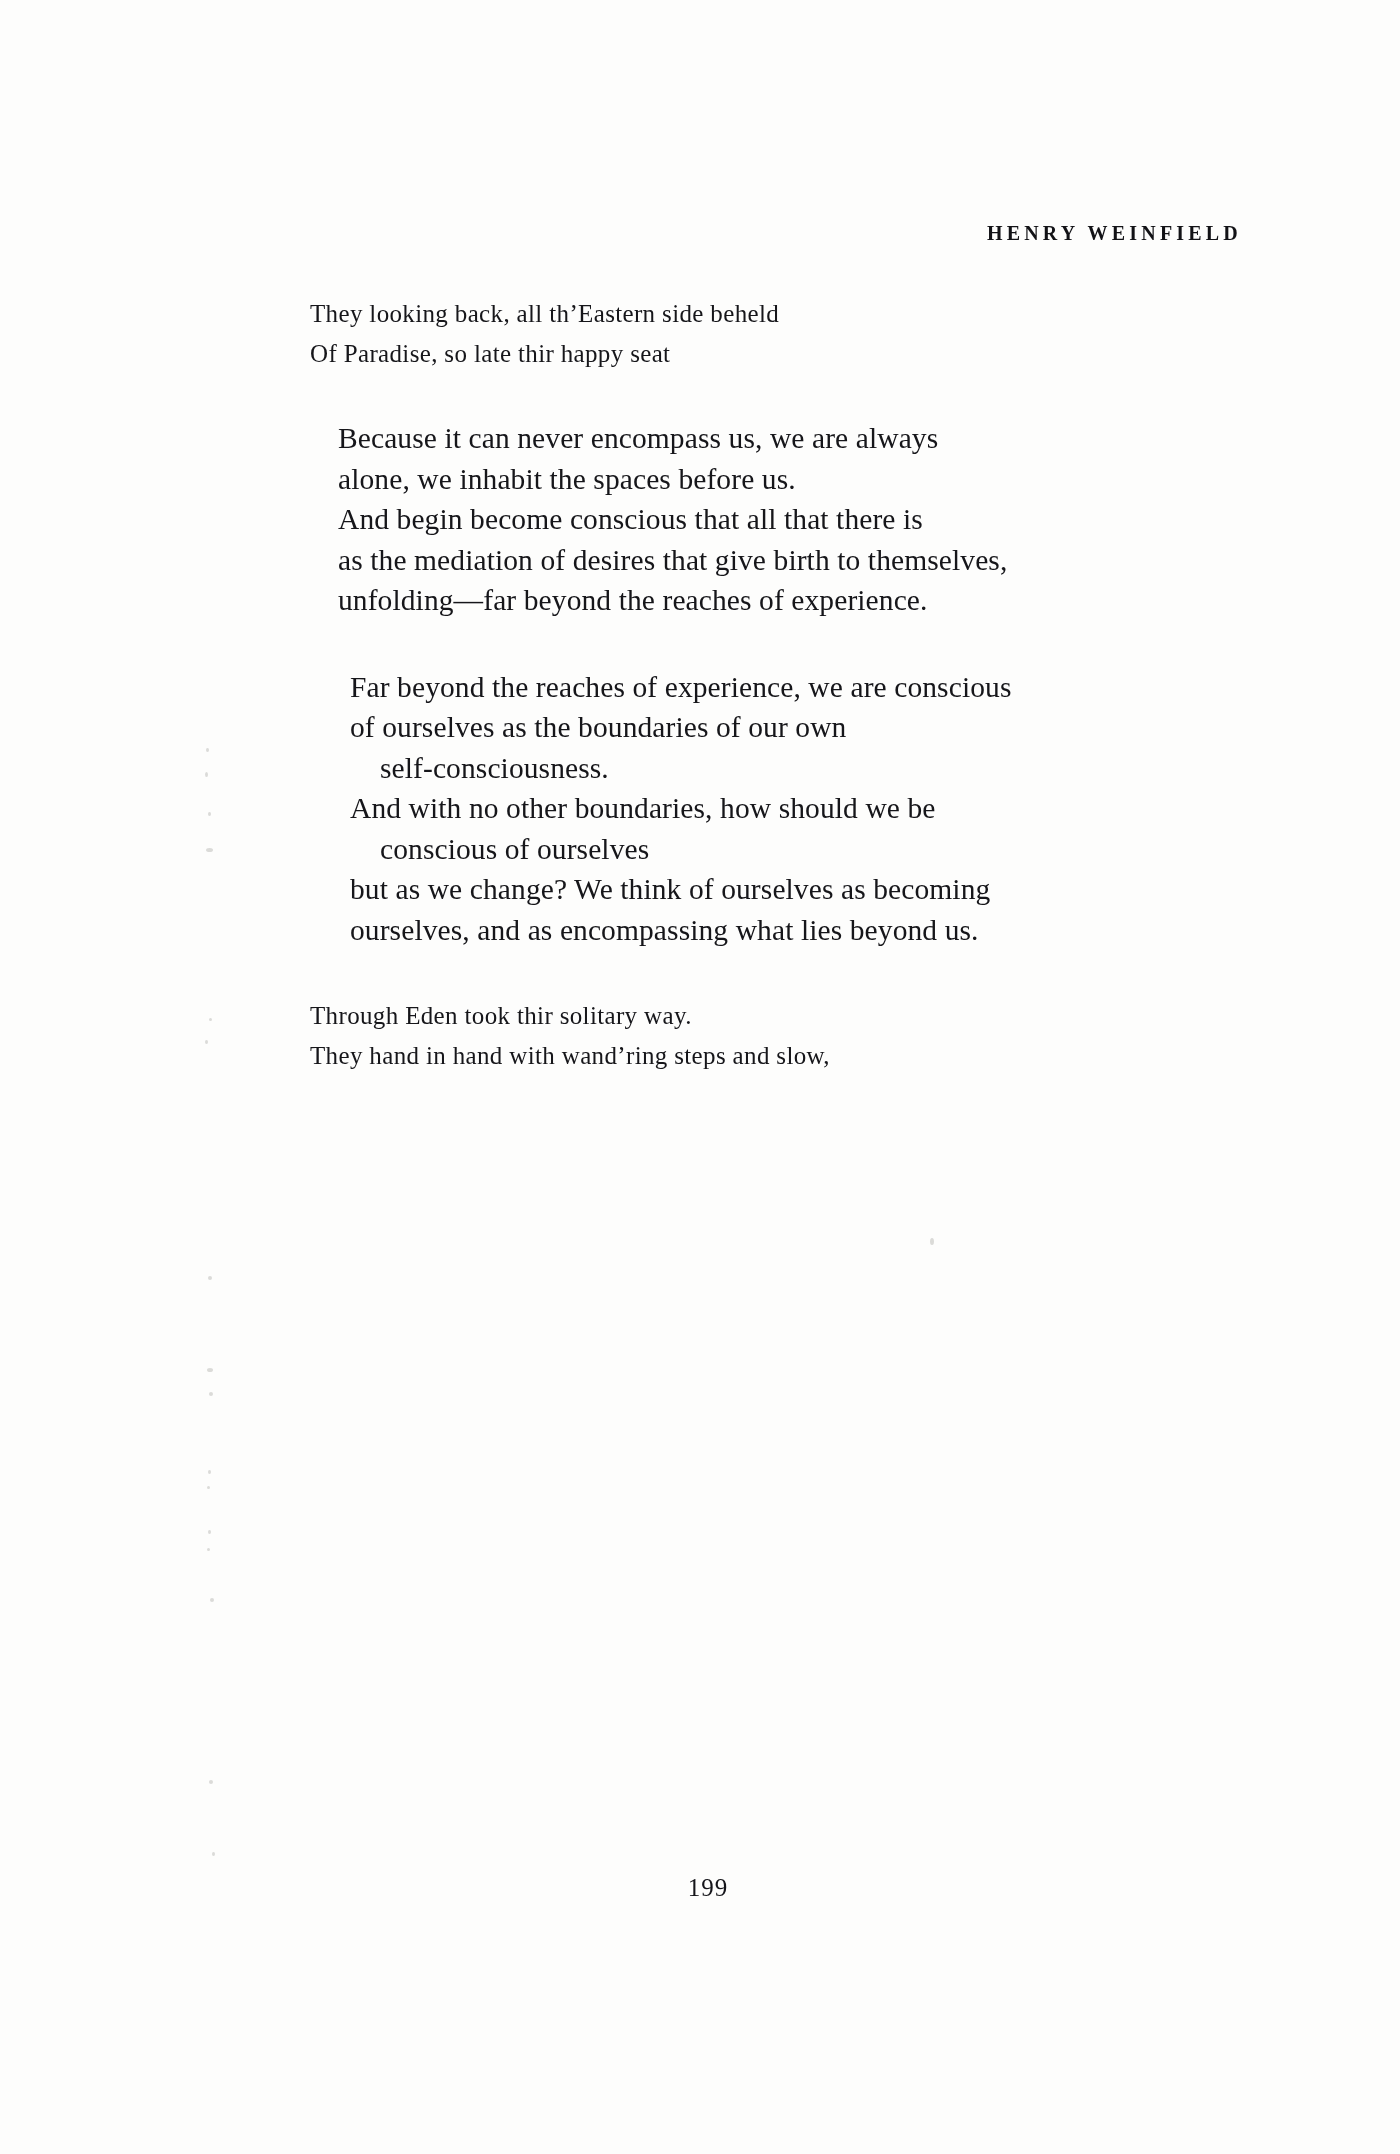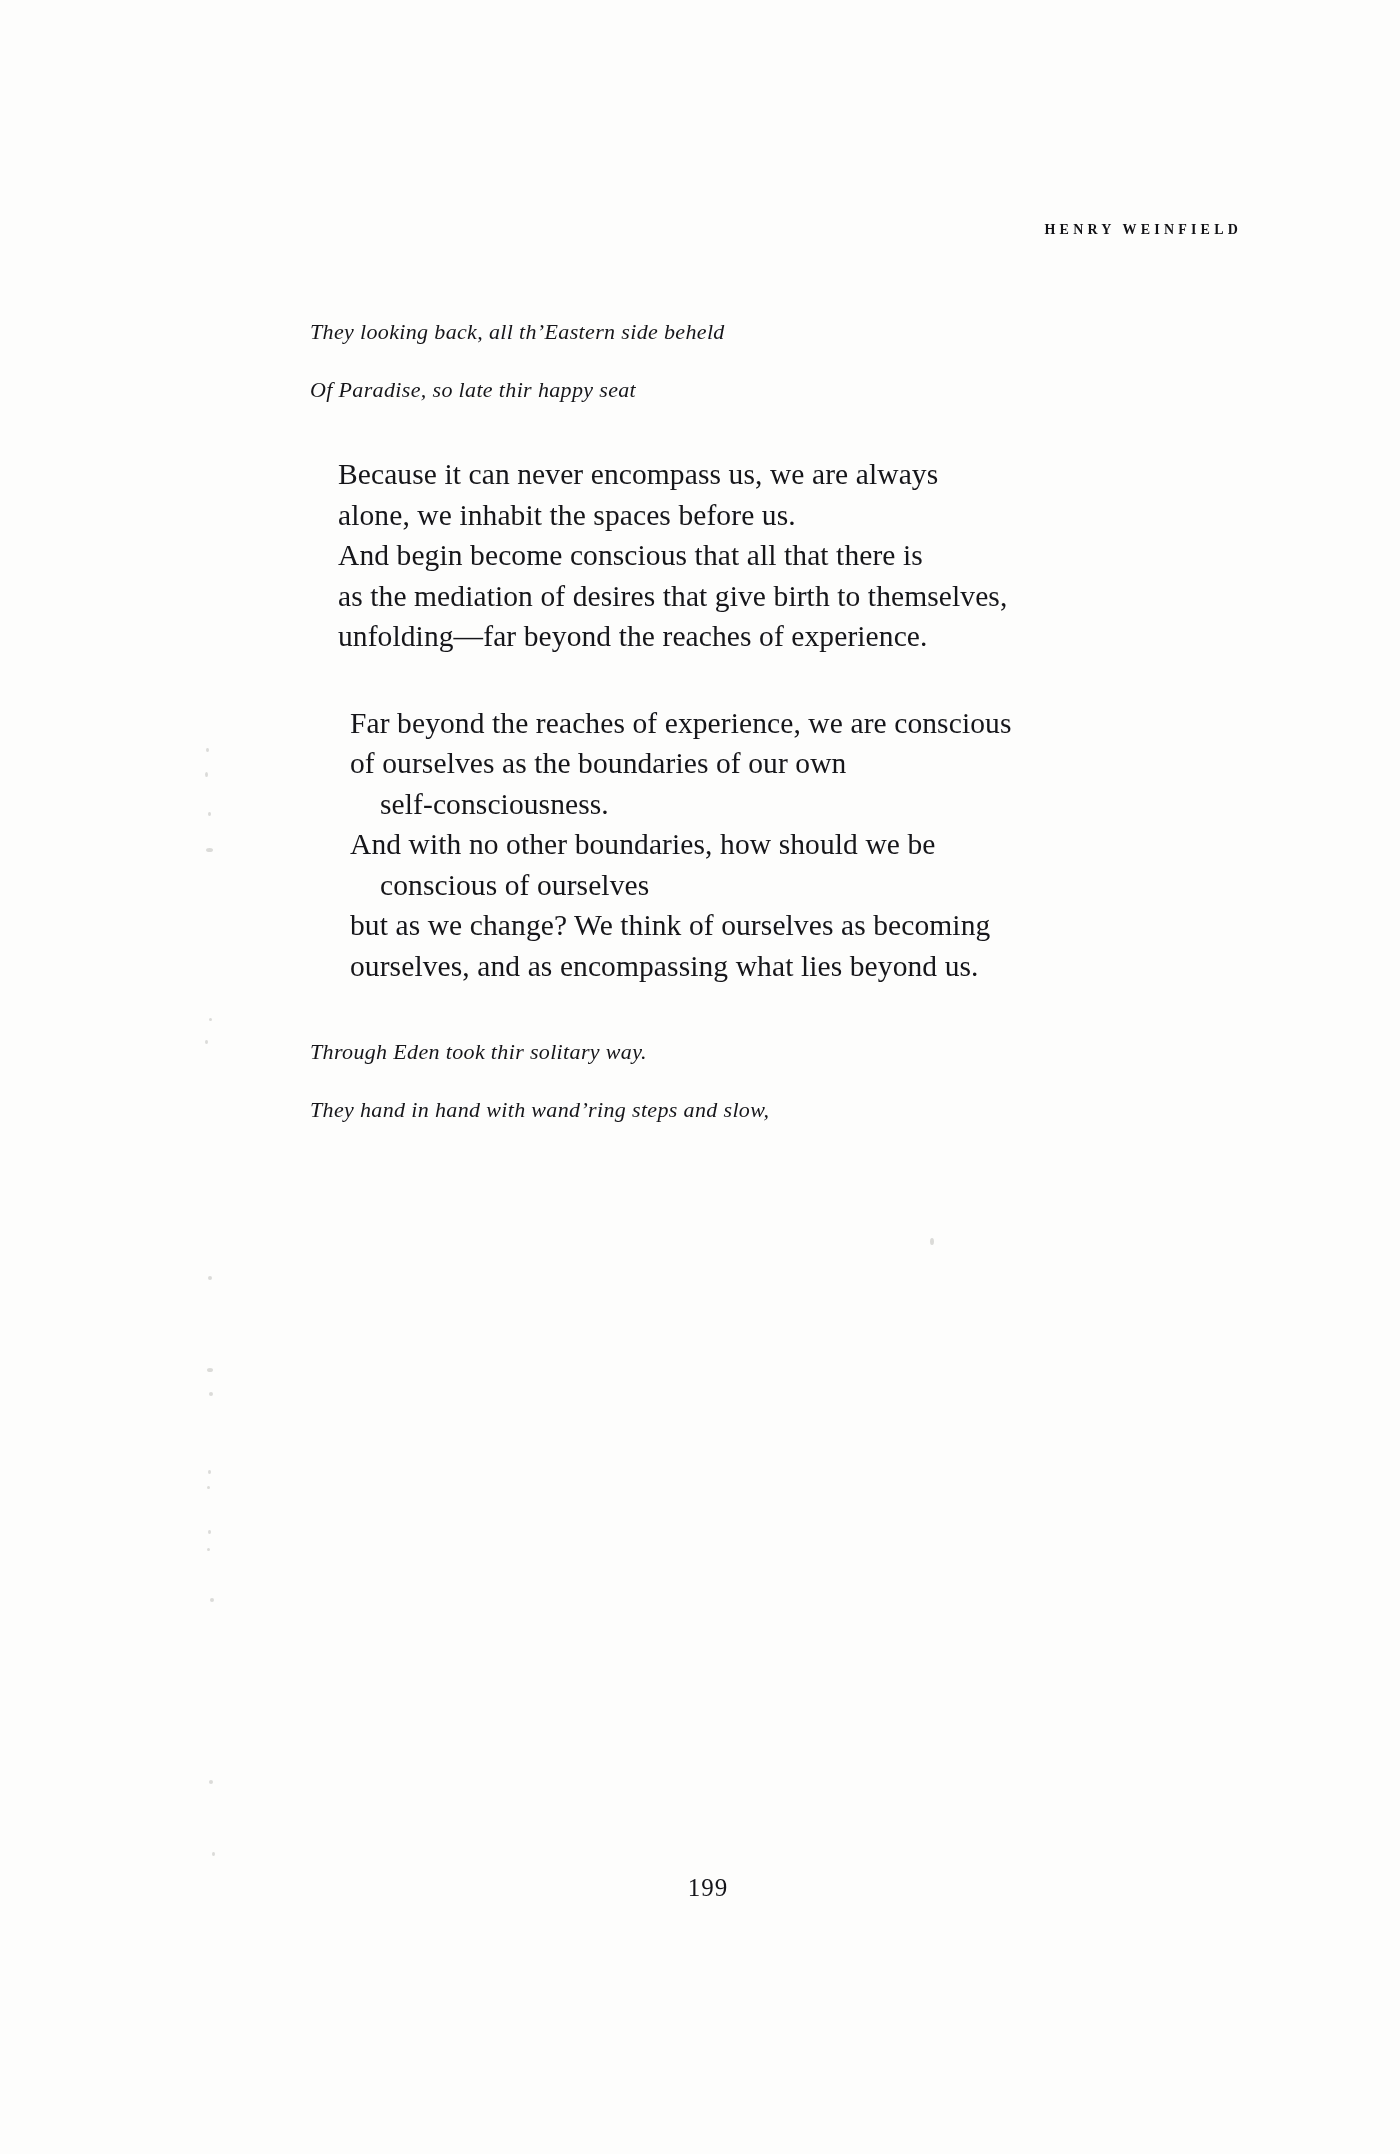--- a/index.html
+++ b/index.html
@@ -21,21 +21,21 @@
   }
 
   
   .running-head {
     position: absolute;
     left: 310px;
     top: 222px;
     width: 932px;
     text-align: right;
     font-family: "Liberation Serif", "DejaVu Serif", serif;
-    font-size: 14px;
+    font-size: 20px;
     letter-spacing: 4.2px;
     font-weight: 600;
     color: #121216;
     white-space: nowrap;
   }
 
   
   .textblock {
     position: absolute;
     left: 310px;
@@ -53,25 +53,23 @@
   .line {
     font-size: 29.5px;
     line-height: 40.5px;
     white-space: pre-wrap;
     letter-spacing: 0.1px;
     color: #16161a;
   }
 
   
   .stanza.quote .line {
-    font-style: italic;
-    font-size: 22px;
+    font-size: 25px;
     line-height: 40px;
     letter-spacing: 0.35px;
-    margin-top: 18px;
   }
 
   
   .line.indent {
     padding-left: 30px;
   }
 
   
   .stanza.epigraph { margin-bottom: 44px; }
   .stanza.body-1   { margin-bottom: 46px; margin-left: 28px; }

